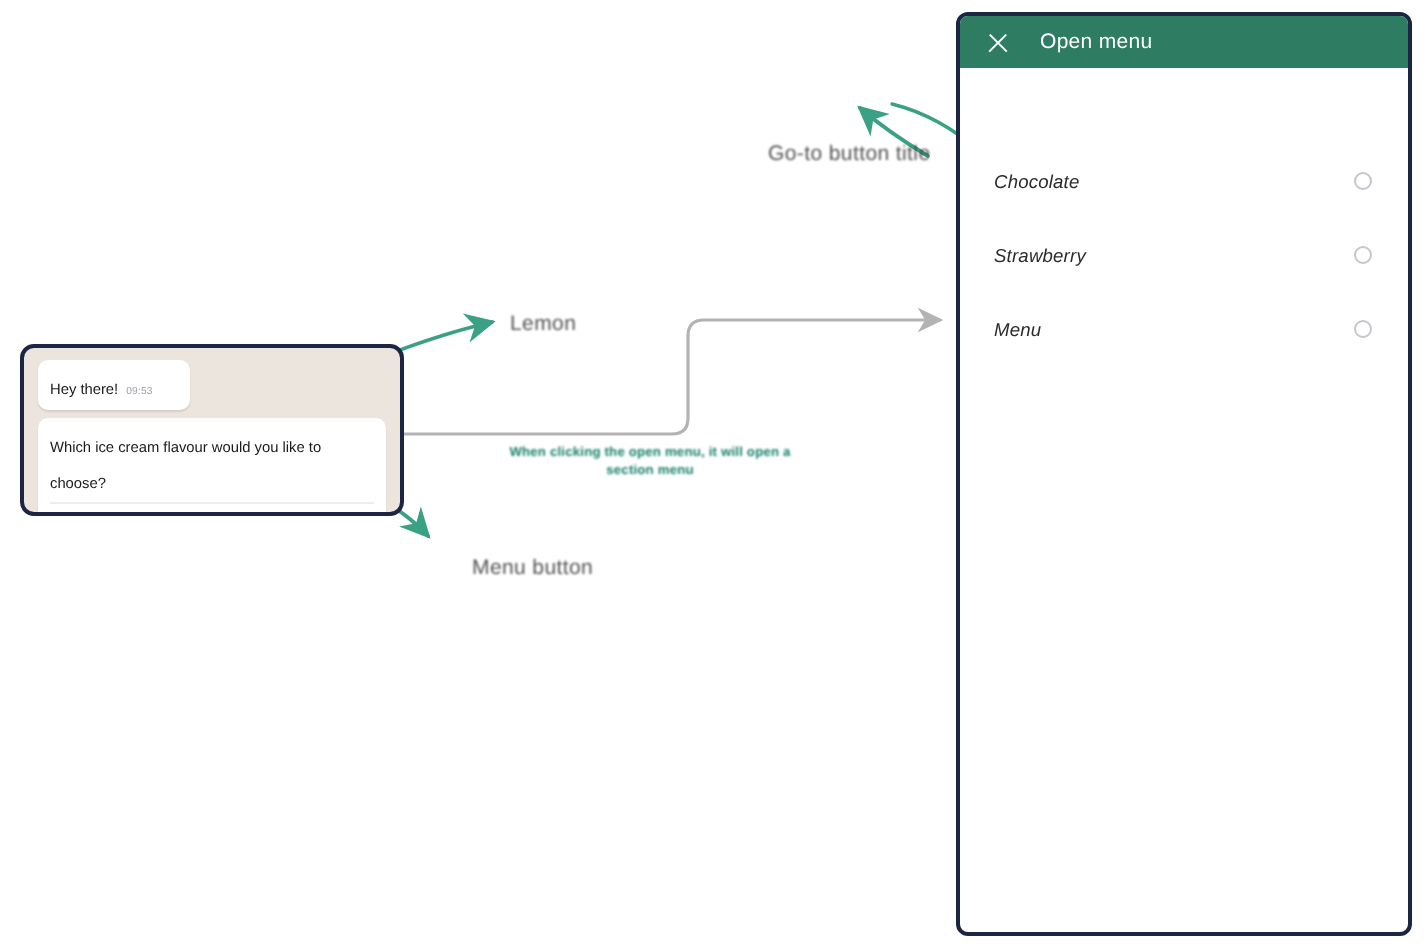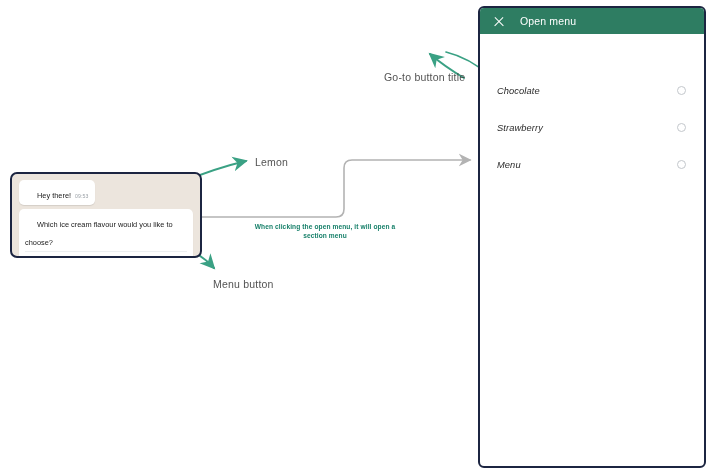--- a/index.html
+++ b/index.html
@@ -65,21 +65,20 @@
     padding: 4px 6px 4px 6px;
     margin-bottom: 4px;
     position: relative;
     box-sizing: border-box;
   }
   .bubble-text {
     font-size: 7.4px;
     line-height: 10px;
     color: #1a1a1a;
     display: inline;
-    margin-left: 12px;
   }
   .bubble-time {
     font-size: 5.1px;
     color: #9aa0a6;
     letter-spacing: 0.1px;
     display: inline-block;
     margin-left: 4px;
     vertical-align: baseline;
   }
   #bubble-greeting {
@@ -218,21 +217,21 @@
   }
   #annot-goto {
     left: 384px;
     top: 71px;
   }
   #annot-body {
     left: 255px;
     top: 156px;
   }
   #annot-menu-button {
-    left: 213px;
+    left: 236px;
     top: 278px;
   }
   #annot-explain {
     left: 243px;
     top: 222px;
     width: 164px;
   }
 </style>
 </head>
 <body>

